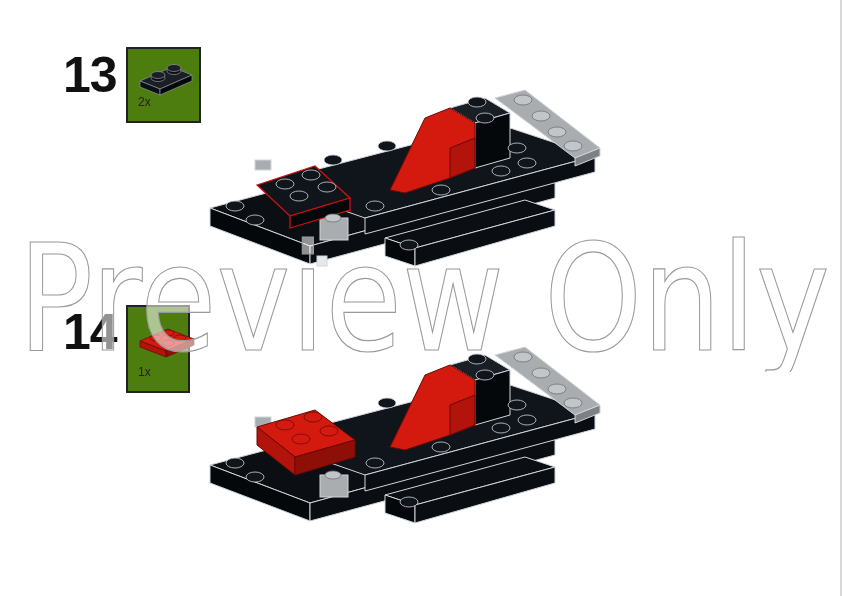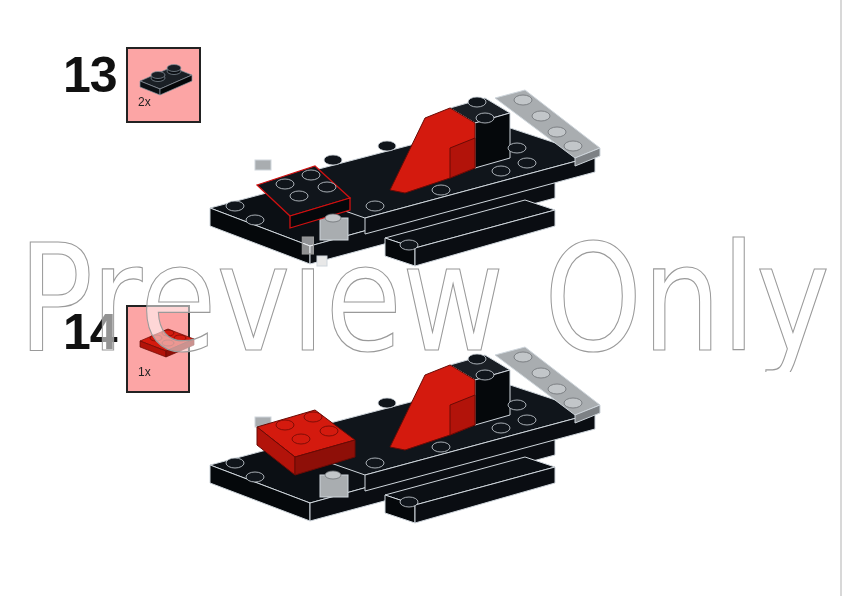--- a/index.html
+++ b/index.html
@@ -1,21 +1,21 @@
 <!DOCTYPE html>
 <html><head>
 <meta charset="utf-8">
 <style>
   html, body { margin:0; padding:0; }
   body { width:842px; height:596px; background:#ffffff; position:relative; overflow:hidden;
          font-family:"Liberation Sans", sans-serif; }
   .page-edge { position:absolute; left:840px; top:0; width:2px; height:596px; background:#d8d8d8; }
   .step-number { position:absolute; font-family:"Liberation Sans", sans-serif; font-weight:bold;
                  font-size:50px; line-height:50px; color:#111; letter-spacing:-1px;margin-left:13px; }
-  .parts-box { position:absolute; background:#fca5a5; border:2px solid #222; box-sizing:border-box; }
+  .parts-box { position:absolute; background:#4d7c0f; border:2px solid #222; box-sizing:border-box; }
   .parts-qty { position:absolute; left:10px; font-size:12px; color:#222; }
   .assembly { position:absolute; }
   .watermark { position:absolute; left:18px; top:232px; width:820px; height:140px; pointer-events:none; }
 </style>
 </head>
 <body>
 
 <div class="page-edge"></div>
 
 <div class="step-number" style="left:50px;top:50px;">13</div>

